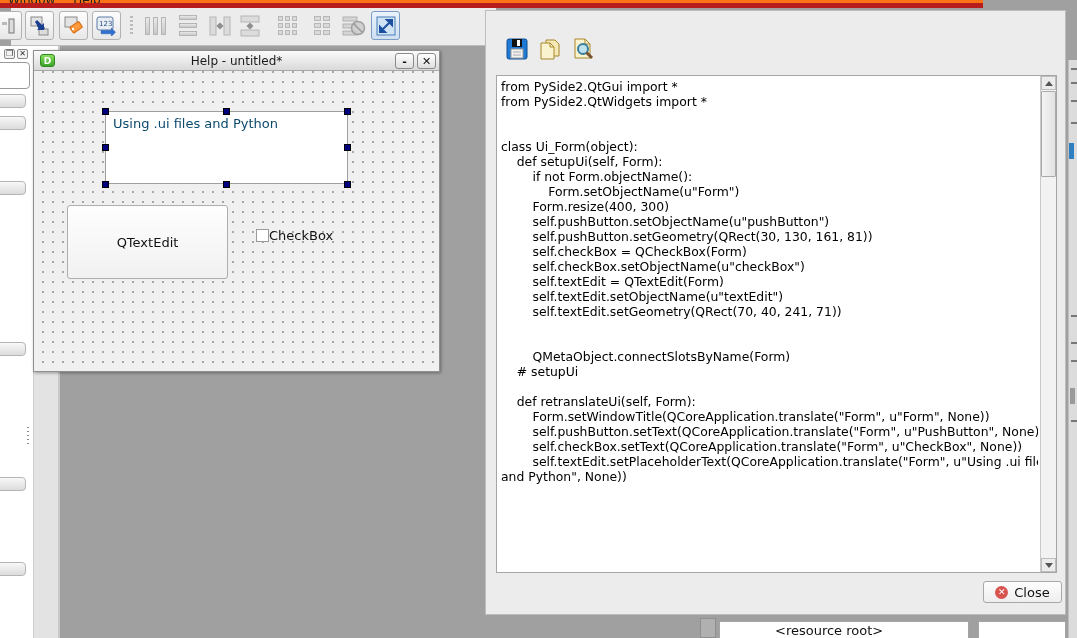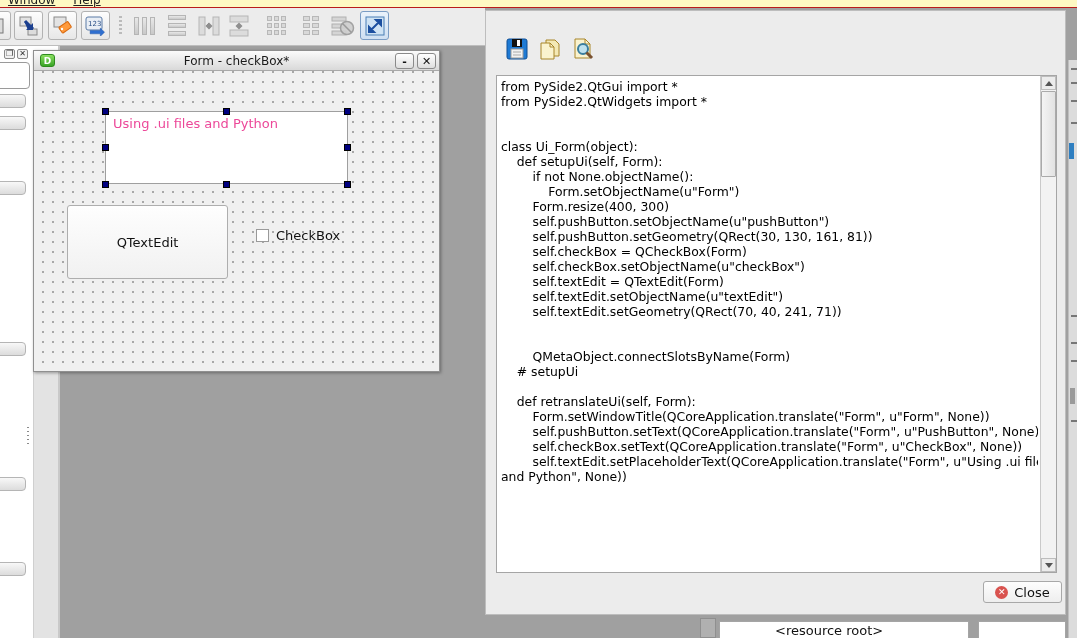--- a/index.html
+++ b/index.html
@@ -1,24 +1,24 @@
 <!DOCTYPE html>
 <html><head>
 <meta charset="utf-8">
 <style>
   * { margin:0; padding:0; box-sizing:border-box; }
   html,body { width:1077px; height:638px; overflow:hidden; }
   body { font-family:"DejaVu Sans","Liberation Sans",sans-serif; background:#a0a0a0; position:relative; }
   .abs { position:absolute; }
 
   
-  #menubar { left:0; top:0; width:1077px; height:8px; background:#fef9c3; overflow:hidden; border-bottom:1px solid #b91c1c; }
+  #menubar { left:0; top:0; width:983px; height:8px; background:#f97316; overflow:hidden; border-bottom:5px solid #b91c1c; }
   #menubar .menu-items { position:absolute; top:-7px; left:8px; font-size:12px; color:#222; letter-spacing:0; }
   #menubar .menu-items span { margin-right:18px; text-decoration:underline; text-decoration-thickness:1px; }
-  #toolbar { left:0; top:8px; width:485px; height:38px; background:#ececec; border-bottom:1px solid #bdbdbd; }
+  #toolbar { left:11px; top:8px; width:485px; height:38px; background:#ececec; border-bottom:1px solid #bdbdbd; }
   .tbtn { position:absolute; top:3px; width:29px; height:29px; border:1px solid #b2b2b2; border-radius:3px;
           background:linear-gradient(#fdfdfd,#e7e7e7); display:flex; align-items:center; justify-content:center; }
   .tbtn.flat { border:none; background:none; }
   .tbtn.blue { border:1px solid #7a9cc4; background:linear-gradient(#eaf2fb,#cfe0f2); }
   .tsep { position:absolute; top:8px; width:3px; height:20px;
           background:repeating-linear-gradient(#bbb 0 2px, transparent 2px 4px); }
   .bars-v { display:flex; gap:3px; }
   .bars-v i { width:5px; height:18px; background:linear-gradient(#e8e8e8,#c9c9c9); border:1px solid #b5b5b5; }
   .bars-h { display:flex; flex-direction:column; gap:3px; }
   .bars-h i { width:18px; height:5px; background:linear-gradient(#e8e8e8,#c9c9c9); border:1px solid #b5b5b5; }
@@ -50,26 +50,26 @@
                   color:#fff; font-size:9px; font-weight:bold; text-align:center; line-height:12px; }
   .cap-btn { position:absolute; top:2px; width:19px; height:16px; border:1px solid #8a8a8a; border-radius:3px;
              background:linear-gradient(#ffffff,#dedede); font-size:11px; font-weight:bold; color:#111;
              display:flex; align-items:center; justify-content:center; line-height:1; }
   #form-body { position:absolute; left:0; top:20px; right:0; bottom:0;
                background-image:radial-gradient(#a8a8a8 1px, transparent 1.2px);
                background-size:10px 10px; background-position:4px 6px; }
 
   
   #w-textedit { left:71px; top:40px; width:243px; height:73px; background:#fff; border:1px solid #9f9f9f; }
-  #w-textedit .ph { padding:4px 7px; font-size:13px; color:#ec4899; }
+  #w-textedit .ph { padding:4px 7px; font-size:13px; color:#0c4a6e; }
   .handle { position:absolute; width:7px; height:7px; background:#00007f; border:1px solid #000; }
   #w-push { left:33px; top:134px; width:161px; height:74px; border:1px solid #aeaeae; border-radius:3px;
             background:linear-gradient(#fefefe,#f1f1f1); font-size:13px; color:#111;
             display:flex; align-items:center; justify-content:center; }
-  #w-check { left:222px; top:157px; display:flex; align-items:center; gap:7px; font-size:13px; color:#111; }
+  #w-check { left:222px; top:157px; display:flex; align-items:center; font-size:13px; color:#111; }
   #w-check .box { width:13px; height:13px; background:#fff; border:1px solid #9a9a9a; }
 
   
   #dialog { left:485px; top:10px; width:581px; height:605px; background:#ececec; border:1px solid #bdbdbd; }
   .dtool { position:absolute; top:26px; width:24px; height:24px; }
   #codebox { position:absolute; left:10px; top:64px; width:561px; height:498px; background:#fff; border:1px solid #a5a5a5; }
   #codetext { position:absolute; left:4px; top:3px; right:18px; bottom:2px; overflow:hidden;
               font-family:"DejaVu Sans","Liberation Sans",sans-serif; font-size:12.4px; line-height:15px; color:#000; }
   .code-line { white-space:pre; }
   #vscroll { position:absolute; right:0; top:0; width:16px; height:100%; background:#f2f2f2; border-left:1px solid #c9c9c9; }
@@ -236,21 +236,21 @@
 <div class="abs wb-cat" style="top:116px;"></div>
 <div class="abs wb-cat" style="top:181px;"></div>
 <div class="abs wb-cat" style="top:342px;"></div>
 <div class="abs wb-cat" style="top:477px;"></div>
 <div class="abs wb-cat" style="top:562px;"></div>
 <div class="abs" id="wb-splitter"></div>
 
 <div class="abs" id="formwin">
   <div id="form-titlebar">
     <div id="form-appicon">D</div>
-    <div id="form-title">Form - checkBox*</div>
+    <div id="form-title">Help - untitled*</div>
     <div class="cap-btn" style="right:25px;">-</div>
     <div class="cap-btn" style="right:3px;">✕</div>
   </div>
   <div id="form-body">
     <div class="abs" id="w-textedit">
       <div class="ph">Using .ui files and Python</div>
     </div>
 
     <div class="abs handle" style="left:68px;  top:37px;"></div>
     <div class="abs handle" style="left:189px; top:37px;"></div>
@@ -303,21 +303,21 @@
   </div>
 
   <div id="codebox">
     <div id="codetext">
         <div class="code-line">from PySide2.QtGui import *</div>
         <div class="code-line">from PySide2.QtWidgets import *</div>
         <div class="code-line">&nbsp;</div>
         <div class="code-line">&nbsp;</div>
         <div class="code-line">class Ui_Form(object):</div>
         <div class="code-line">    def setupUi(self, Form):</div>
-        <div class="code-line">        if not None.objectName():</div>
+        <div class="code-line">        if not Form.objectName():</div>
         <div class="code-line">            Form.setObjectName(u"Form")</div>
         <div class="code-line">        Form.resize(400, 300)</div>
         <div class="code-line">        self.pushButton.setObjectName(u"pushButton")</div>
         <div class="code-line">        self.pushButton.setGeometry(QRect(30, 130, 161, 81))</div>
         <div class="code-line">        self.checkBox = QCheckBox(Form)</div>
         <div class="code-line">        self.checkBox.setObjectName(u"checkBox")</div>
         <div class="code-line">        self.textEdit = QTextEdit(Form)</div>
         <div class="code-line">        self.textEdit.setObjectName(u"textEdit")</div>
         <div class="code-line">        self.textEdit.setGeometry(QRect(70, 40, 241, 71))</div>
         <div class="code-line">&nbsp;</div>

